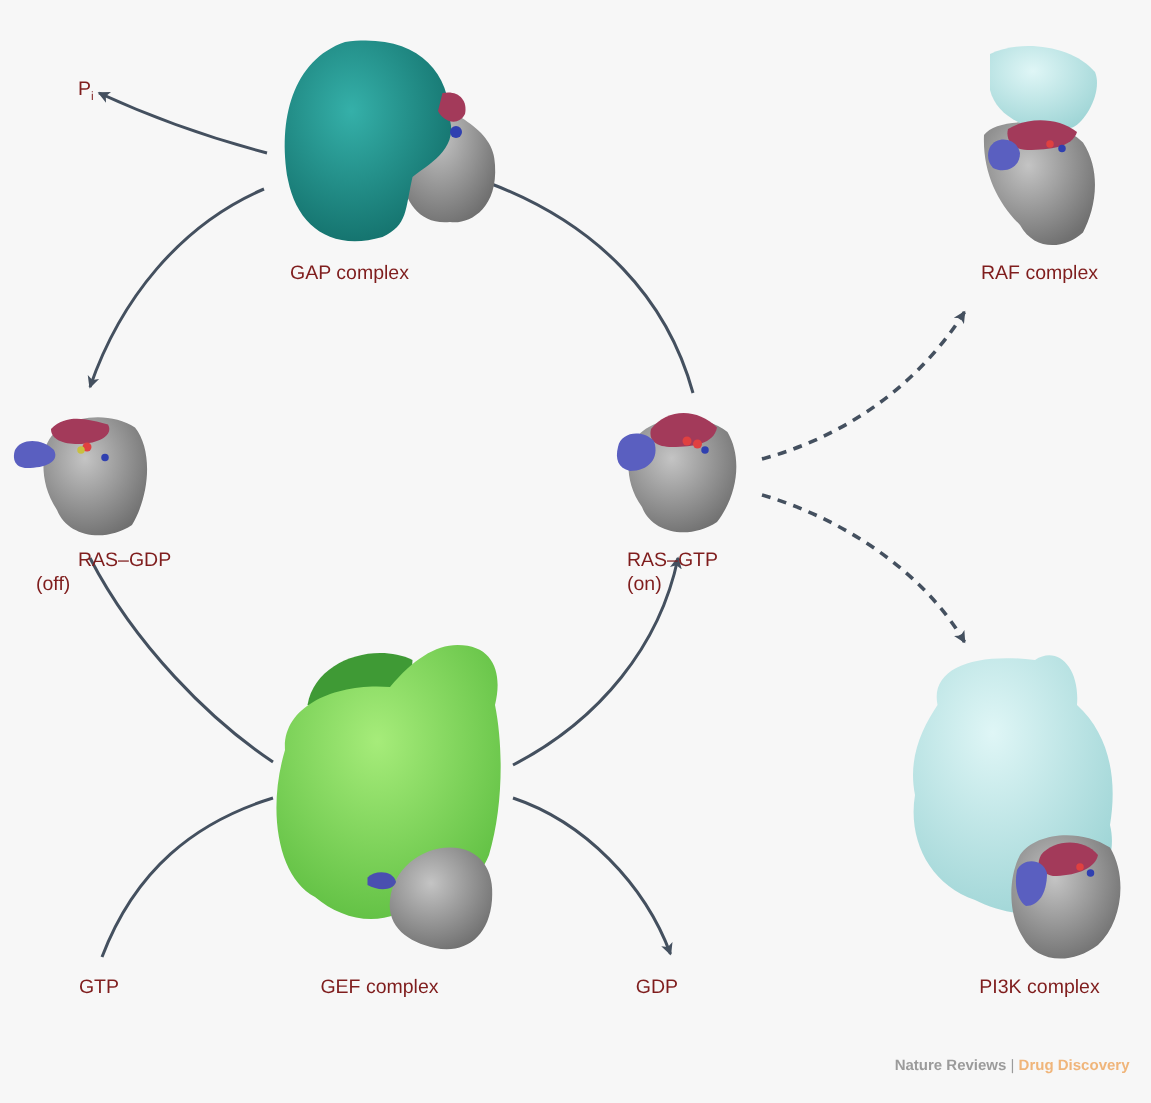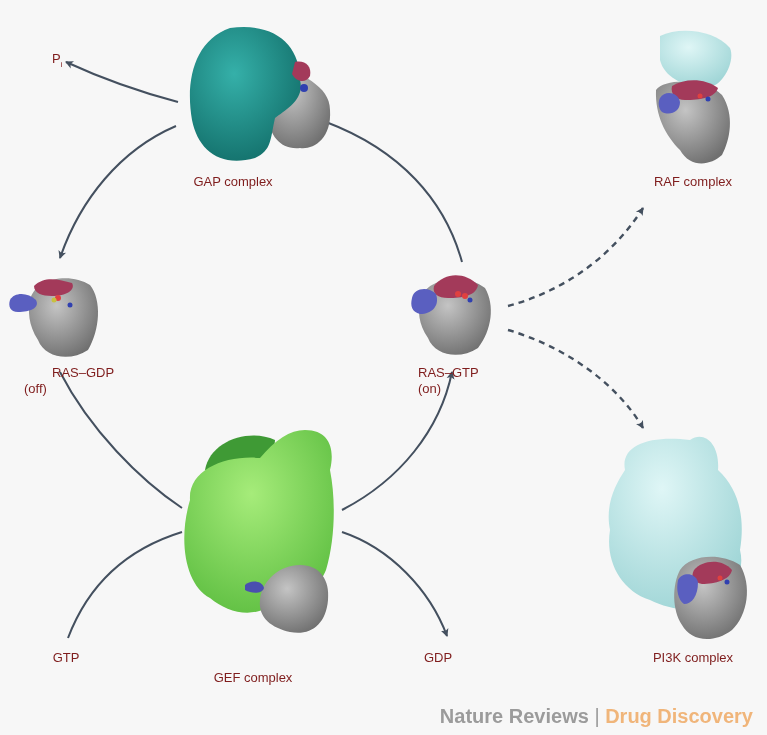--- a/index.html
+++ b/index.html
@@ -1,20 +1,20 @@
 <!DOCTYPE html>
 <html><head>
 <meta charset="utf-8">
 <style>
   html,body{margin:0;padding:0;}
   body{width:767px;height:735px;background:#f7f7f7;position:relative;overflow:hidden;font-family:"Liberation Sans",sans-serif;}
   .lbl{position:absolute;font-size:13px;color:#7f1d1d;line-height:16px;white-space:nowrap;}
   .lbl.c{transform:translateX(-50%);text-align:right;}
   svg.layer{position:absolute;left:0;top:0;}
-  .footer{position:absolute;right:14px;top:705px;font-size:20px;font-weight:bold;white-space:nowrap;}
+  .footer{position:absolute;right:14px;top:705px;font-size:10px;font-weight:bold;white-space:nowrap;}
   .footer .a{color:#9b9b9b;}
   .footer .sep{color:#9b9b9b;font-weight:normal;}
   .footer .b{color:#f0b57a;}
   sub{font-size:8px;}
 </style>
 </head>
 <body>
 
 <svg class="layer" width="767" height="735" viewBox="0 0 767 735">
   <defs>
@@ -107,21 +107,21 @@
 <div class="lbl" style="left:52px;top:51px;"><span>P</span><sub>i</sub></div>
 <div class="lbl c" style="left:233px;top:174px;">GAP complex</div>
 <div class="lbl c" style="left:693px;top:174px;">RAF complex</div>
 
 <div class="lbl" style="left:24px;top:365px;margin-left:28px;">RAS–GDP</div>
 <div class="lbl" style="left:24px;top:381px;">(off)</div>
 <div class="lbl" style="left:418px;top:365px;">RAS–GTP</div>
 <div class="lbl" style="left:418px;top:381px;">(on)</div>
 
 <div class="lbl c" style="left:66px;top:650px;">GTP</div>
-<div class="lbl c" style="left:253px;top:650px;margin-top:20px;">GEF complex</div>
+<div class="lbl c" style="left:253px;top:650px;">GEF complex</div>
 <div class="lbl c" style="left:438px;top:650px;">GDP</div>
 <div class="lbl c" style="left:693px;top:650px;">PI3K complex</div>
 
 <div class="footer">
   <span class="a">Nature Reviews</span>
   <span class="sep">|</span>
   <span class="b">Drug Discovery</span>
 </div>
 
 </body></html>

